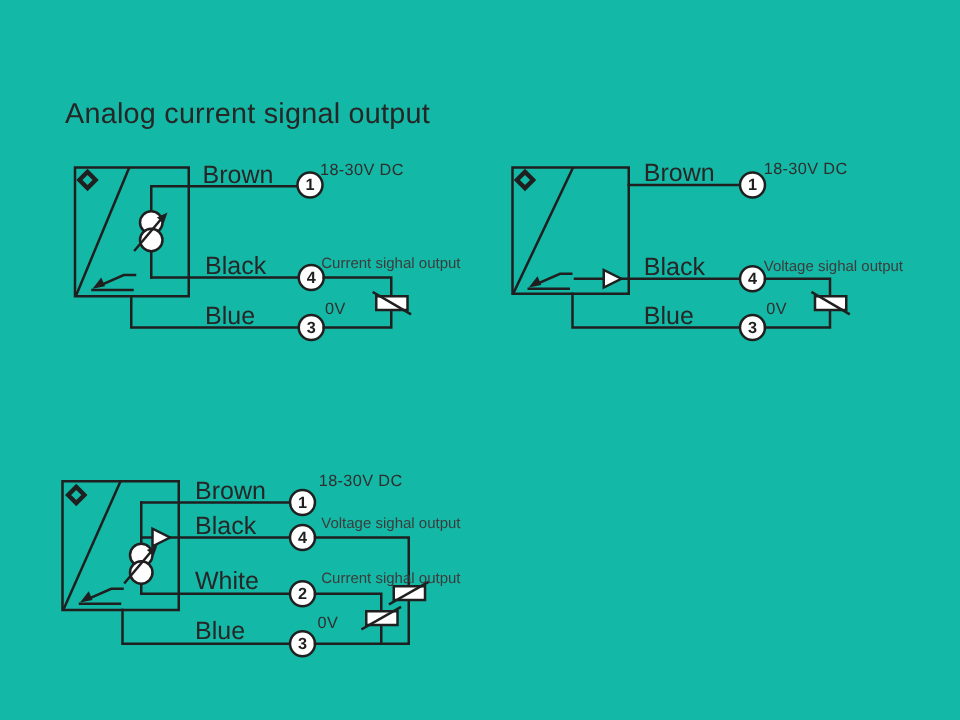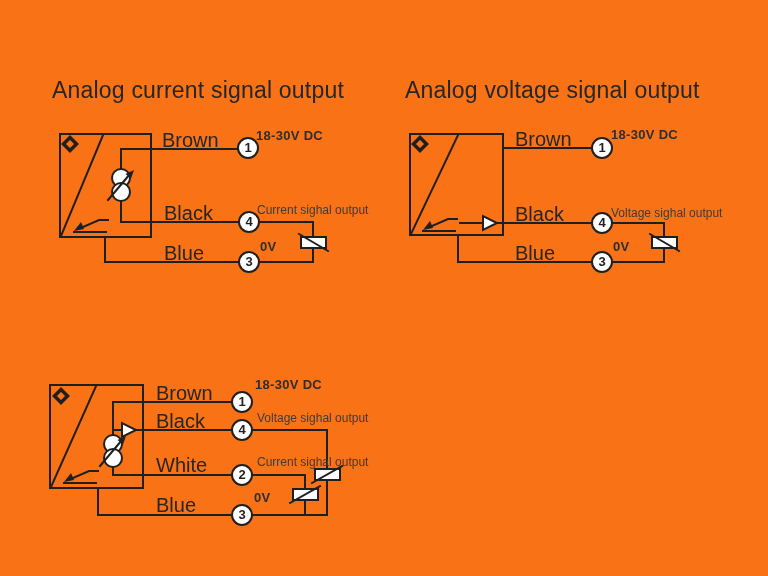--- a/index.html
+++ b/index.html
@@ -1,27 +1,27 @@
 <!DOCTYPE html>
 <html><head>
 <meta charset="utf-8">
 <style>
   html,body{margin:0;padding:0;background:#fff;}
   #canvas{
     position:relative;
     width:768px;height:576px;
-    background:#f97316;
+    background:#14b8a6;
     font-family:"Liberation Sans", sans-serif;
     overflow:hidden;
   }
   #linework{position:absolute;left:0;top:0;}
   .txt{position:absolute;white-space:nowrap;}
   .title{font-size:23px;color:#262626;letter-spacing:.2px;}
   .wire-label{font-size:20px;color:#262626;}
-  .annot-bold{font-size:13px;font-weight:700;color:#2e2e2e;letter-spacing:.3px;}
+  .annot-bold{font-size:13px;font-weight:400;color:#2e2e2e;letter-spacing:.3px;}
   .annot{font-size:12px;color:#3c3c3c;}
   .terminal-num{
     position:absolute;width:18px;height:16px;line-height:16px;
     text-align:center;font-size:13px;font-weight:600;color:#1f1f1f;
   }
 </style>
 </head>
 <body>
 
 <div id="canvas">
@@ -143,21 +143,20 @@
   <div class="txt wire-label" style="left:162px;top:129px">Brown</div>
   <div class="txt annot-bold" style="left:256px;top:128px">18-30V DC</div>
   <div class="txt wire-label" style="left:164px;top:202px">Black</div>
   <div class="txt annot" style="left:257px;top:203px">Current sighal output</div>
   <div class="txt wire-label" style="left:164px;top:242px">Blue</div>
   <div class="txt annot-bold" style="left:260px;top:239px">0V</div>
   <div class="terminal-num" style="left:239px;top:140px">1</div>
   <div class="terminal-num" style="left:240px;top:214px">4</div>
   <div class="terminal-num" style="left:240px;top:254px">3</div>
 
-  <div class="txt title" style="left:405px;top:77px">Analog voltage signal output</div>
   <div class="txt wire-label" style="left:515px;top:128px">Brown</div>
   <div class="txt annot-bold" style="left:611px;top:127px">18-30V DC</div>
   <div class="txt wire-label" style="left:515px;top:203px">Black</div>
   <div class="txt annot" style="left:611px;top:206px">Voltage sighal output</div>
   <div class="txt wire-label" style="left:515px;top:242px">Blue</div>
   <div class="txt annot-bold" style="left:613px;top:239px">0V</div>
   <div class="terminal-num" style="left:593px;top:140px">1</div>
   <div class="terminal-num" style="left:593px;top:215px">4</div>
   <div class="terminal-num" style="left:593px;top:254px">3</div>
 

